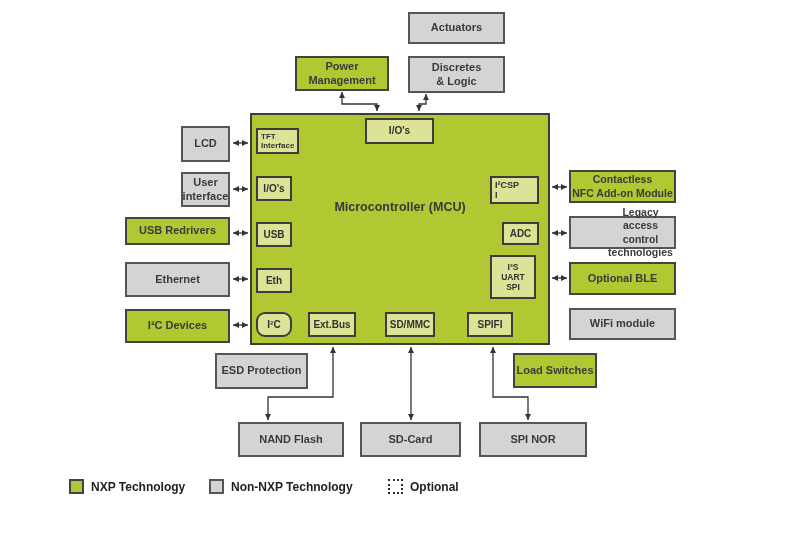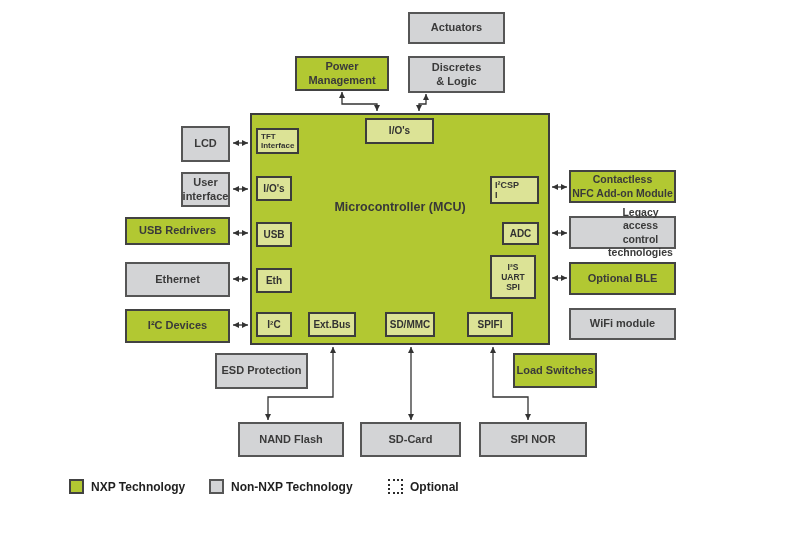--- a/index.html
+++ b/index.html
@@ -82,21 +82,21 @@
   <div class="box gray" style="left:360px;top:422px;width:101px;height:35px;">SD-Card</div>
   <div class="box gray" style="left:479px;top:422px;width:108px;height:35px;">SPI NOR</div>
 
   <div id="mcu">
     <div class="port" style="left:113px;top:3px;width:69px;height:26px;">I/O's</div>
     <div class="port leftalign" style="left:4px;top:13px;width:43px;height:26px;font-size:8px;line-height:1.15;">TFT
 Interface</div>
     <div class="port" style="left:4px;top:61px;width:36px;height:25px;">I/O's</div>
     <div class="port" style="left:4px;top:107px;width:36px;height:25px;">USB</div>
     <div class="port" style="left:4px;top:153px;width:36px;height:25px;">Eth</div>
-    <div class="port" style="left:4px;top:197px;width:36px;height:25px;">I²C</div>
+    <div class="port" style="left:4px;top:197px;width:36px;height:25px;border-radius:9px;">I²C</div>
     <div class="port" style="left:56px;top:197px;width:48px;height:25px;">Ext.Bus</div>
     <div class="port" style="left:133px;top:197px;width:50px;height:25px;">SD/MMC</div>
     <div class="port" style="left:215px;top:197px;width:46px;height:25px;">SPIFI</div>
     <div class="port leftalign" style="left:238px;top:61px;width:49px;height:28px;font-size:9px;line-height:1.15;">I²CSP
 I</div>
     <div class="port" style="left:250px;top:107px;width:37px;height:23px;">ADC</div>
     <div class="port" style="left:238px;top:140px;width:46px;height:44px;font-size:8.5px;">I²S
 UART
 SPI</div>
   </div>

